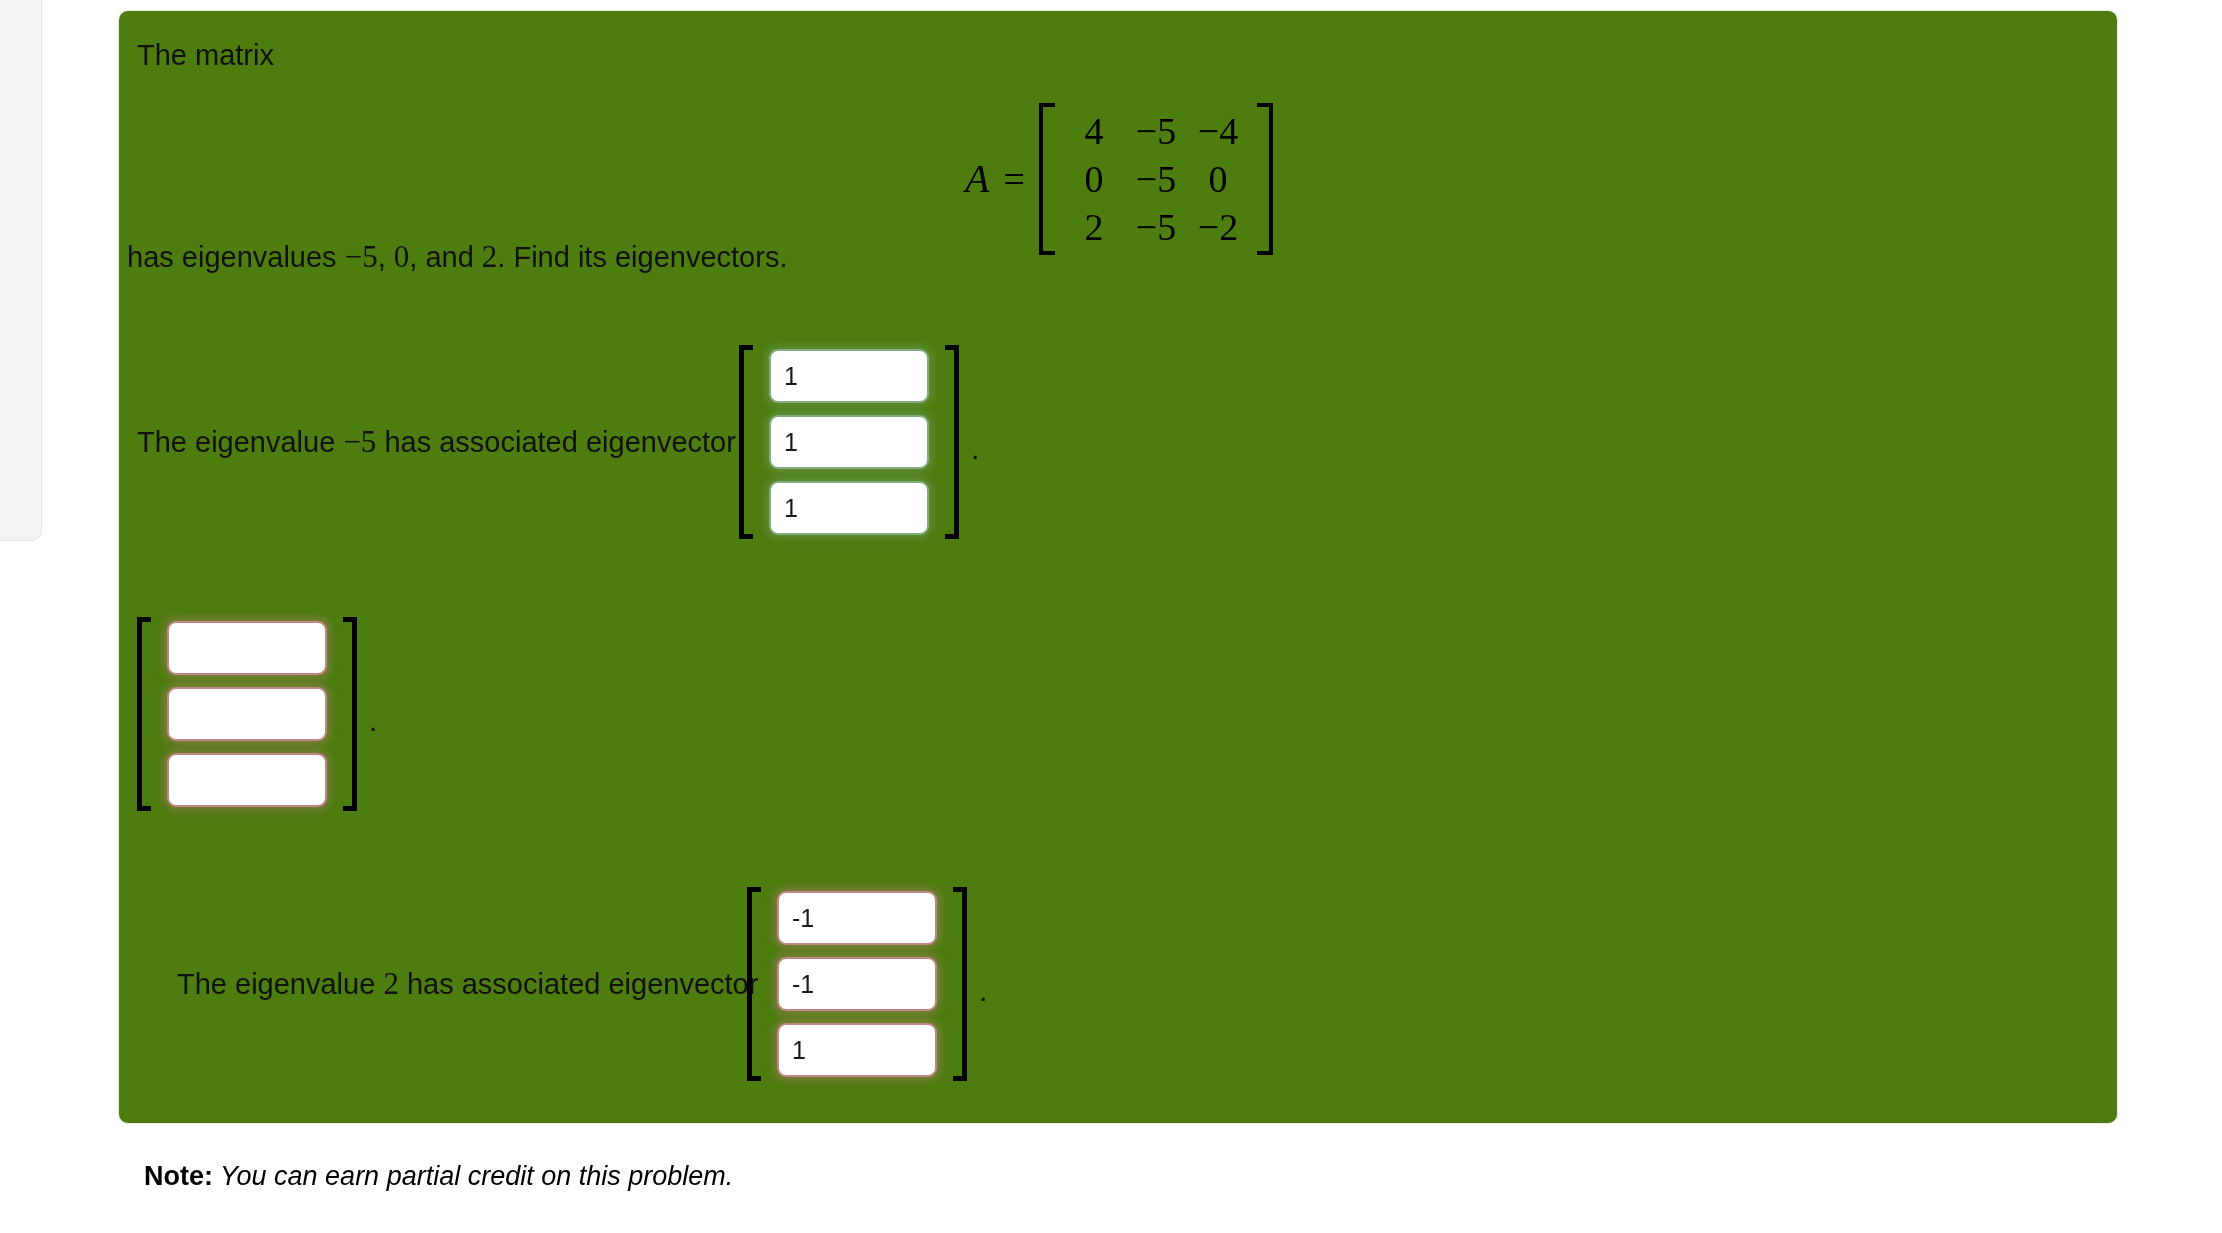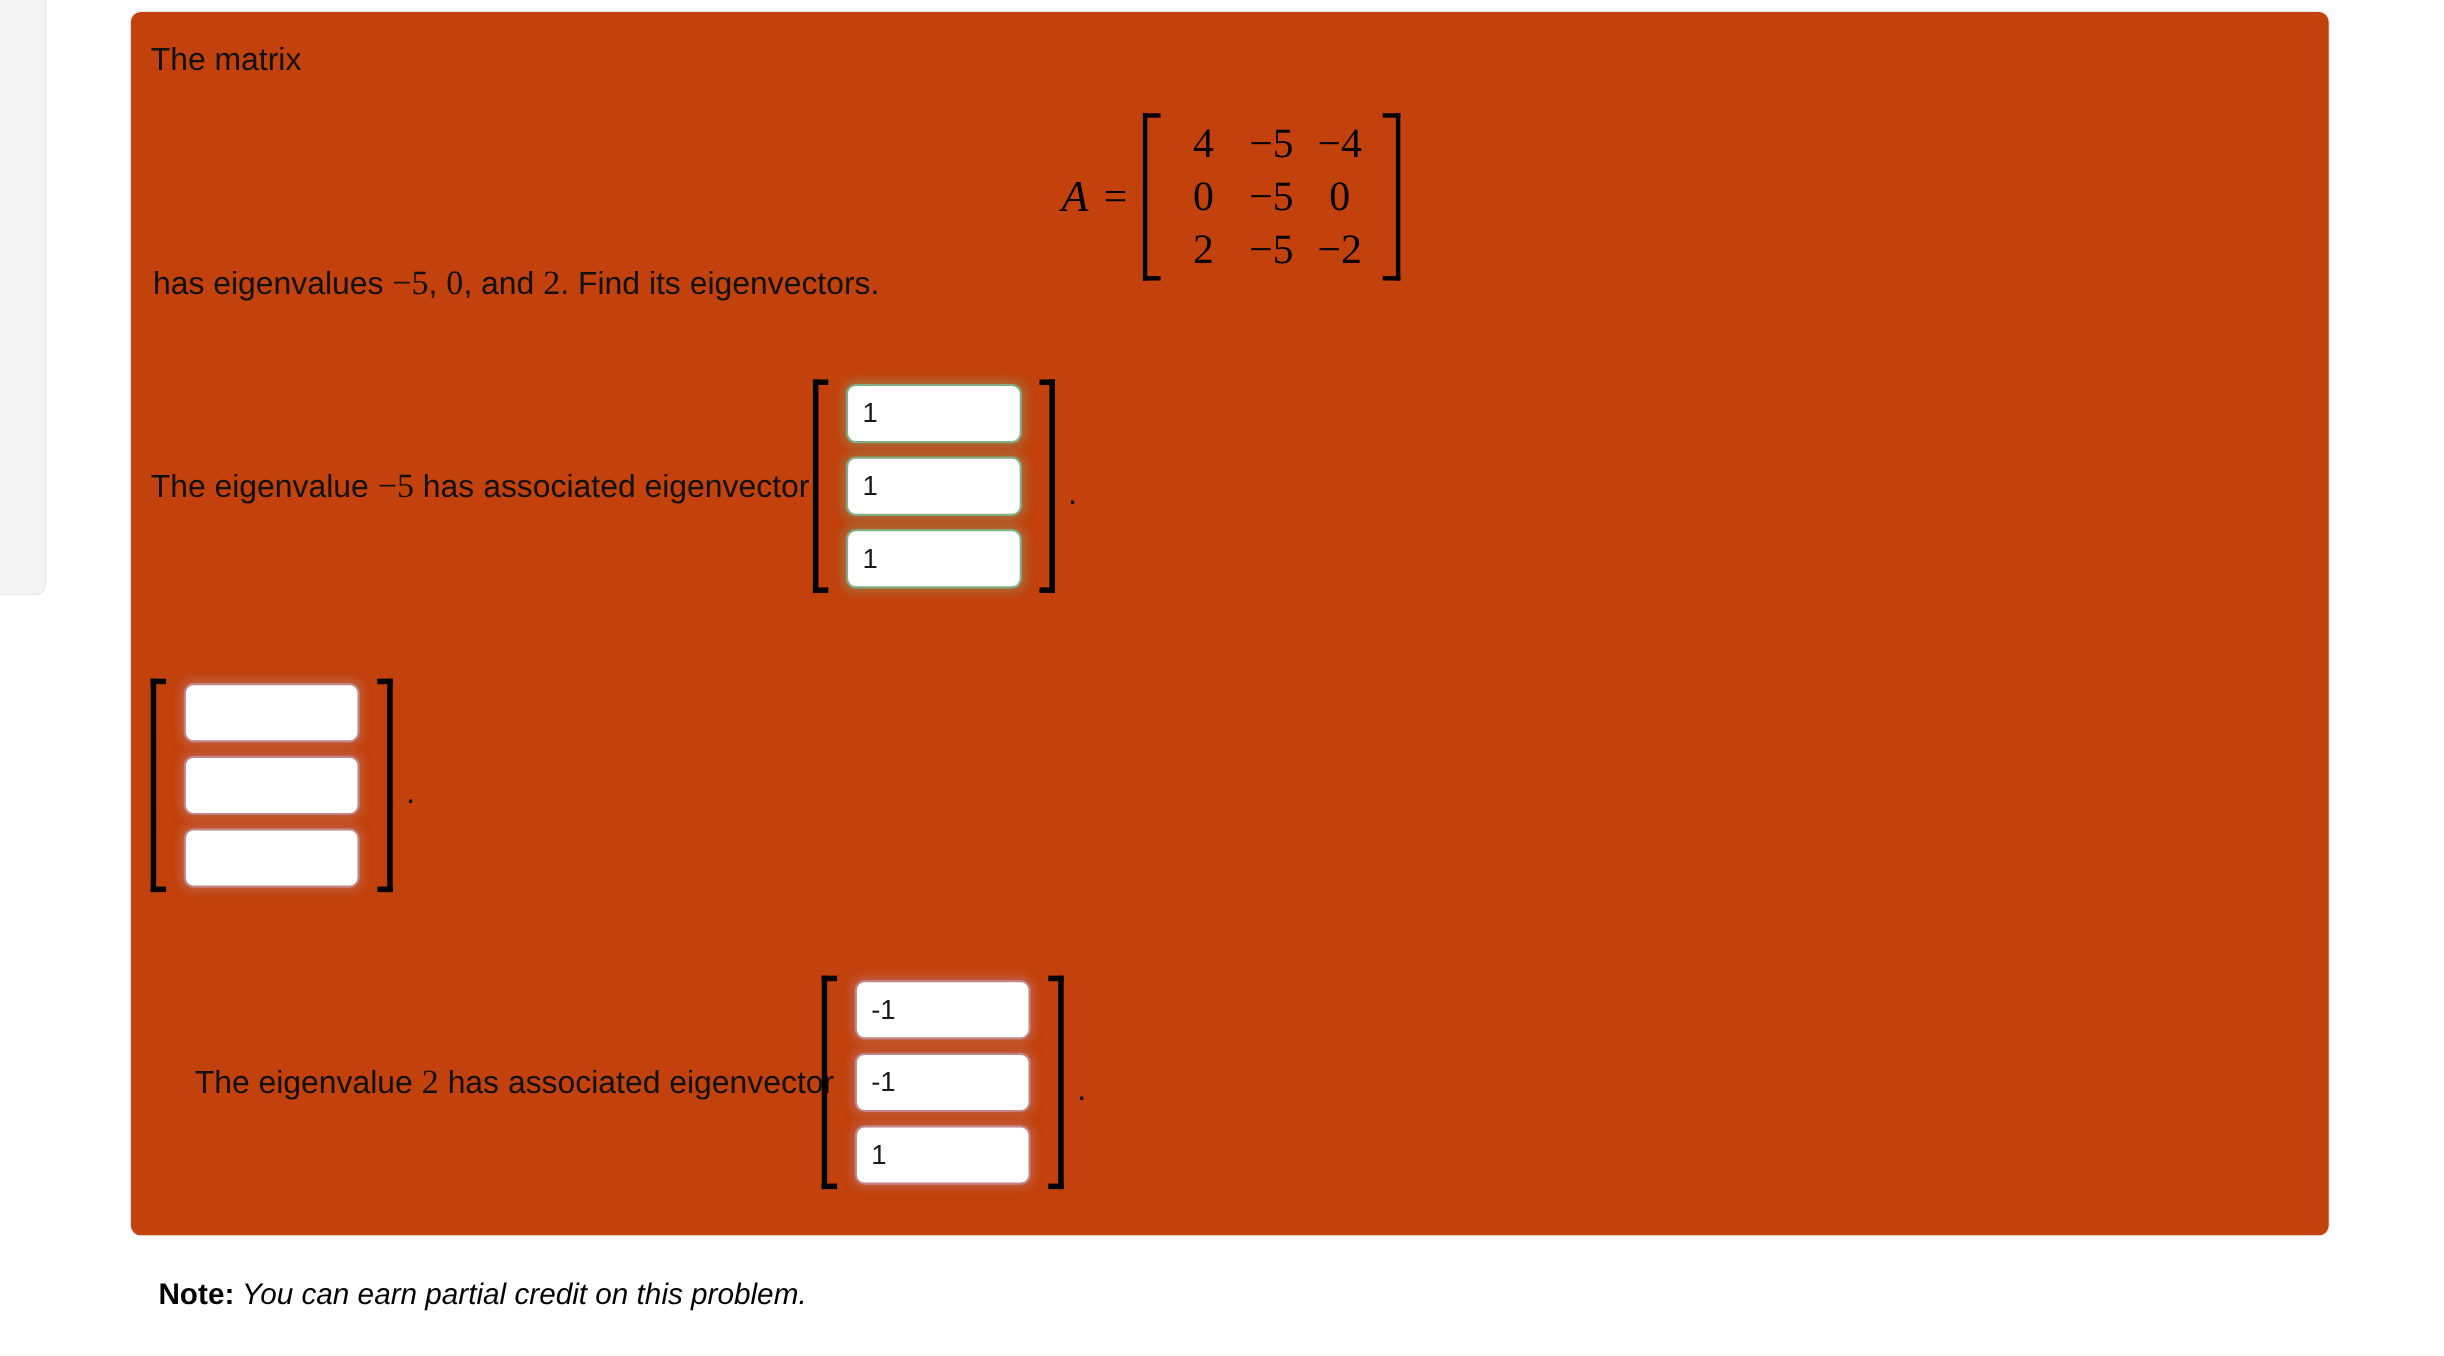--- a/index.html
+++ b/index.html
@@ -30,21 +30,21 @@
     box-sizing: border-box;
   }
 
   
   .problem-card {
     position: absolute;
     left: 118px;
     top: 10px;
     width: 2000px;
     height: 1114px;
-    background: #c2410c;
+    background: #4d7c0f;
     border: 1px solid #ececec;
     border-radius: 10px;
     box-sizing: border-box;
     text-decoration: underline;
   }
 
   .intro-text {
     position: absolute;
     left: 18px;
     top: 26px;
@@ -121,21 +121,21 @@
     font-size: 38px;
     line-height: 48px;
   }
   .matrix-cell {
     text-align: center;
     white-space: nowrap;
   }
 
   .has-eigen-text {
     position: absolute;
-    left: 20px;
+    left: 8px;
     top: 228px;
     font-size: 29px;
     line-height: 36px;
     color: #111111;
     white-space: nowrap;
     text-align: center;
   }
   .mathnum {
     font-family: "Liberation Serif", serif;
     font-size: 31px;

